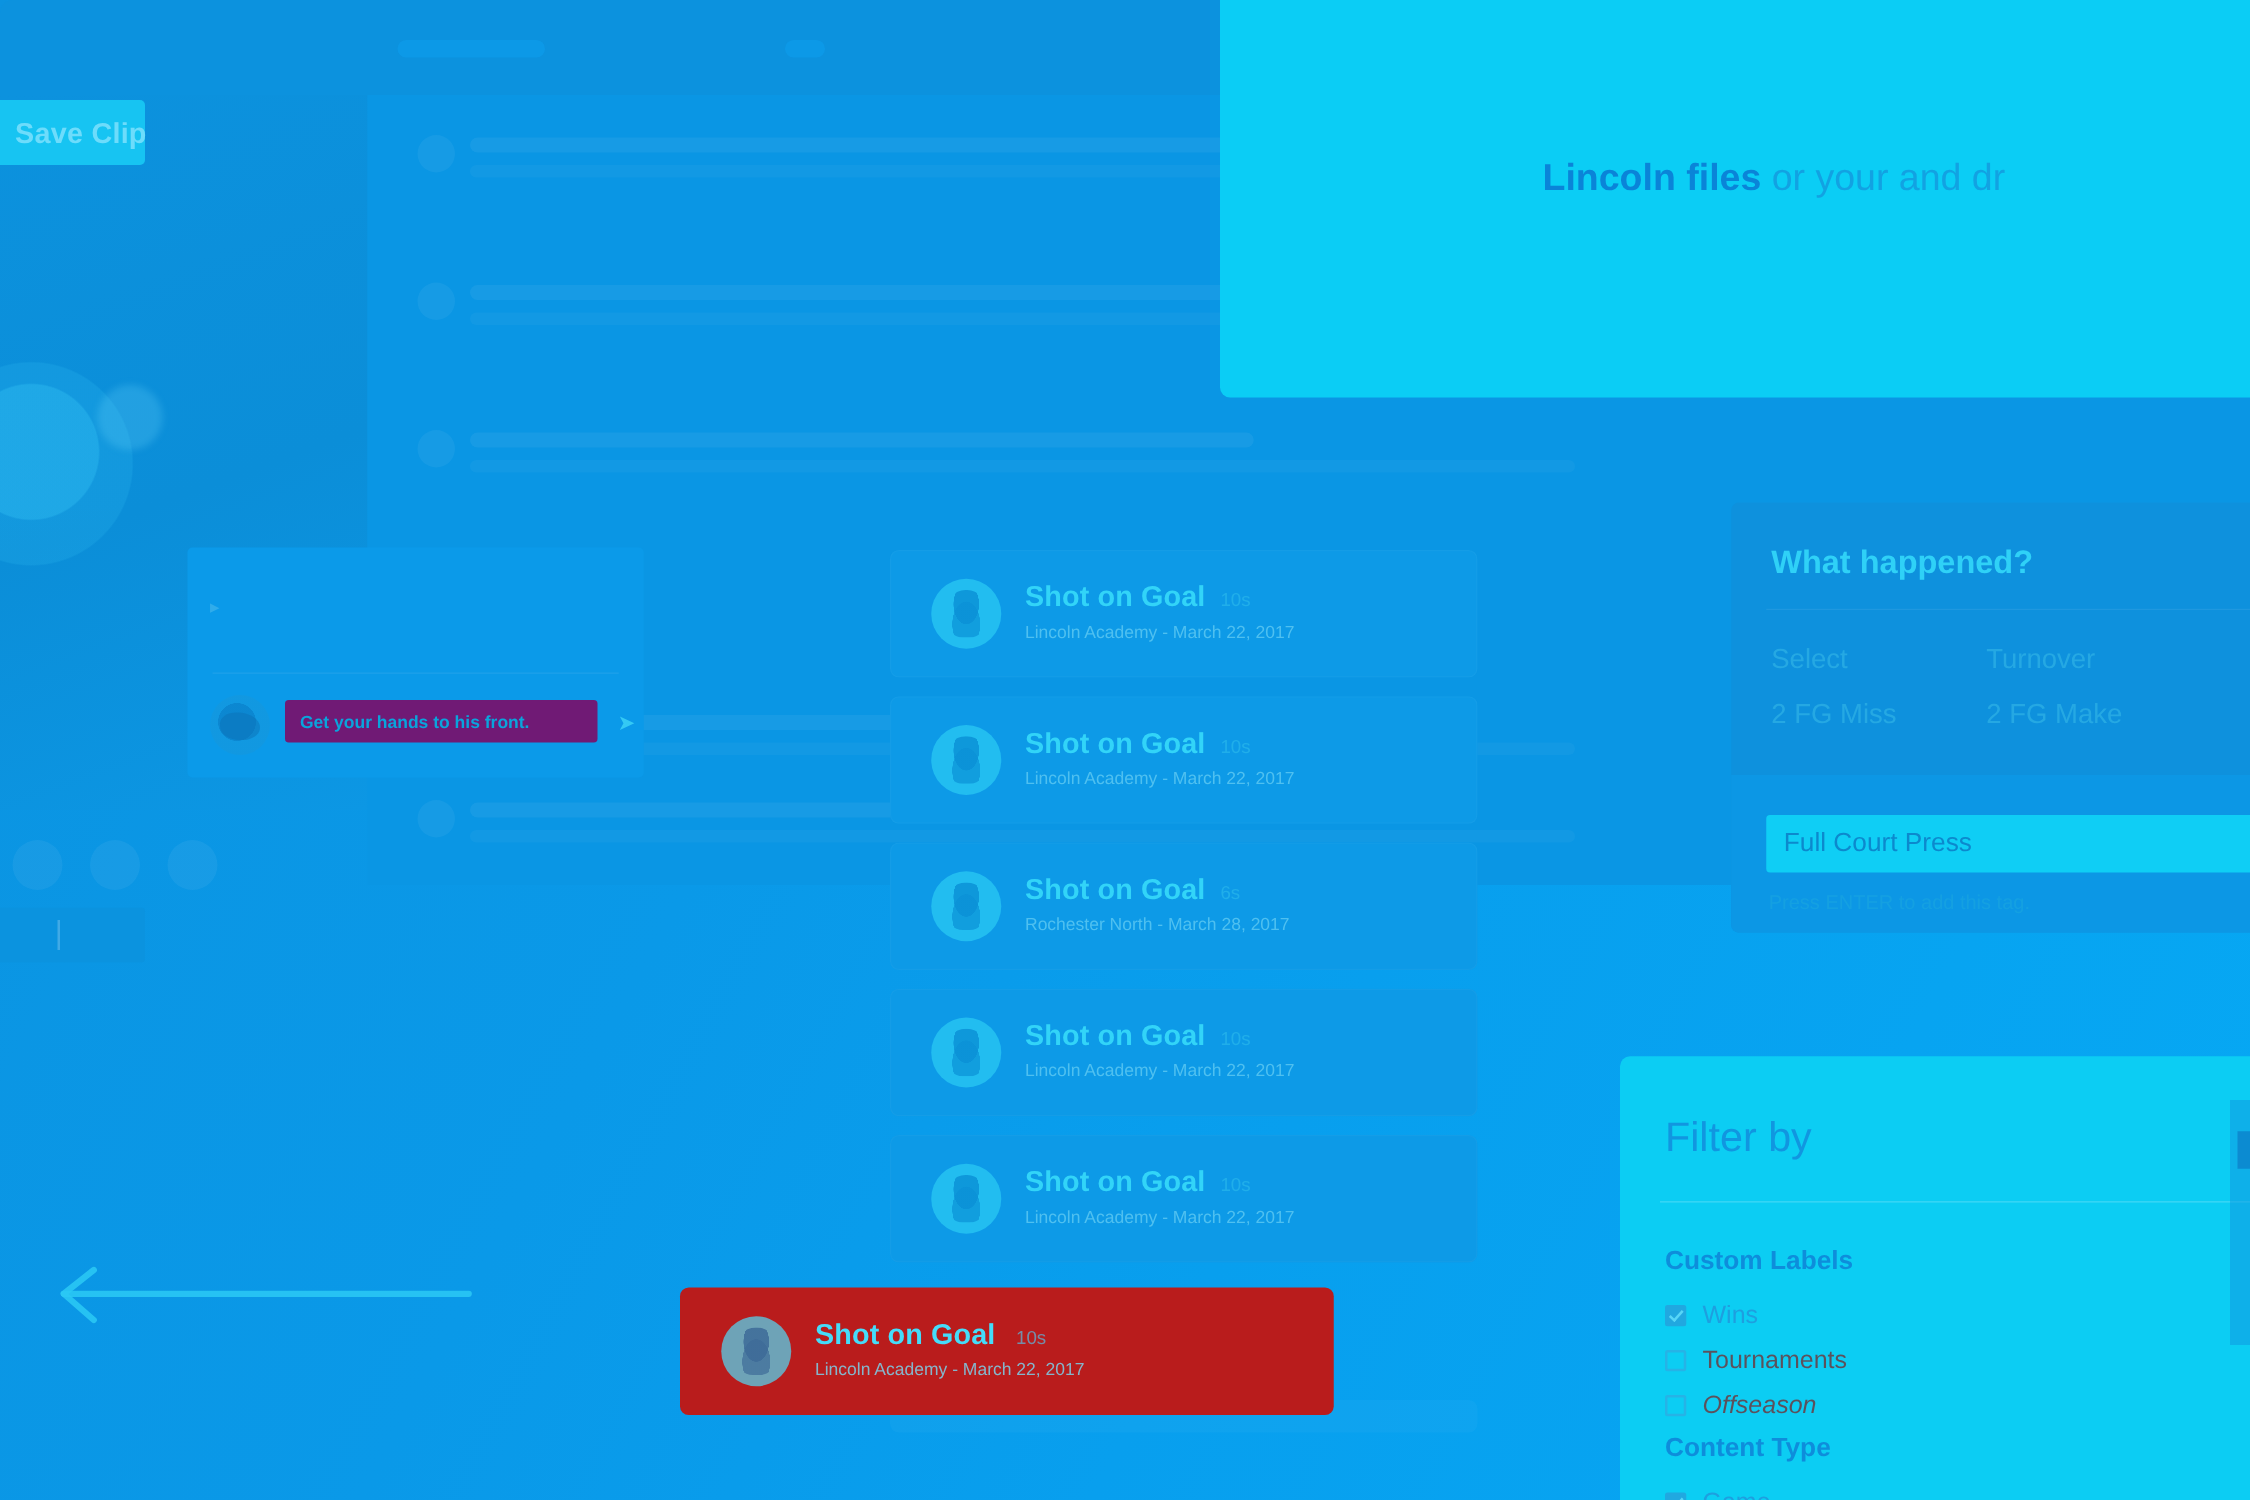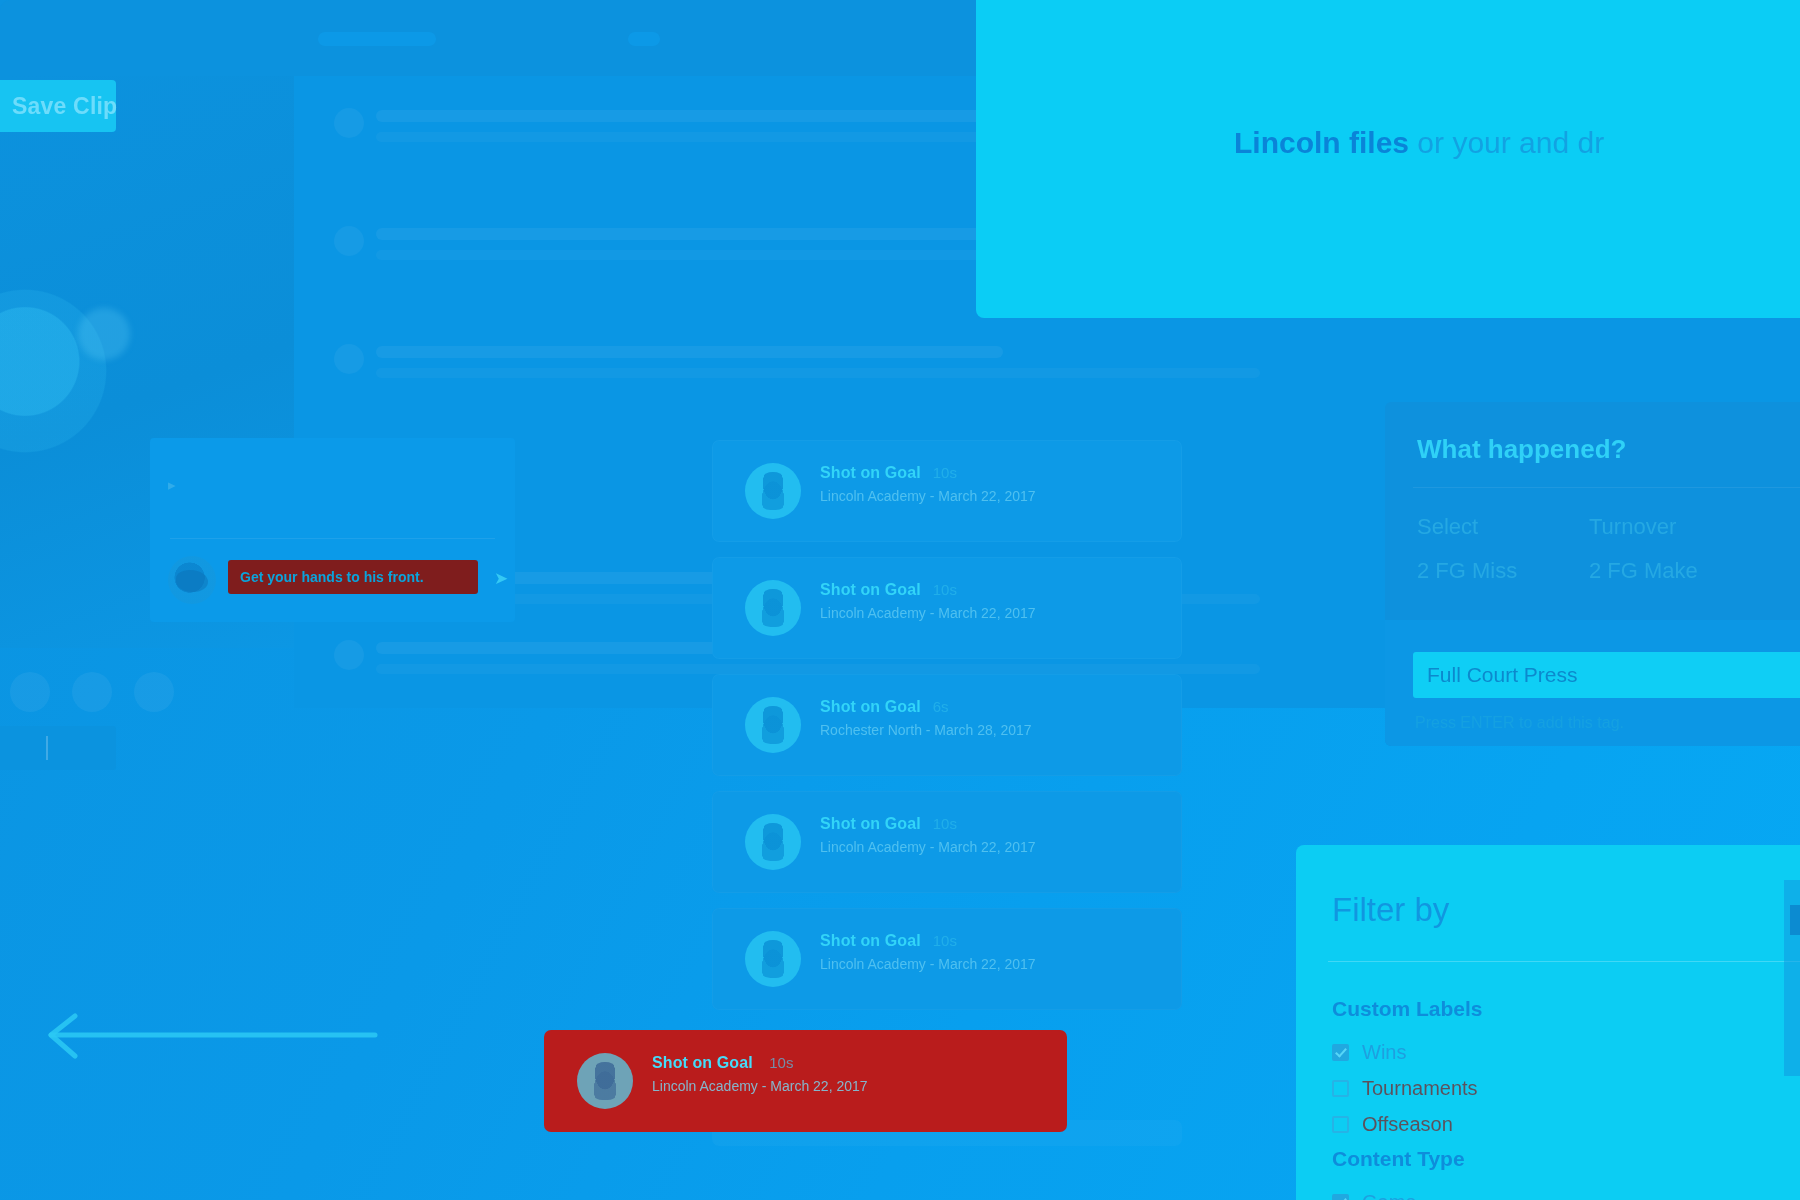--- a/index.html
+++ b/index.html
@@ -85,21 +85,21 @@
     position:absolute;left:18px;top:118px;width:48px;height:48px;border-radius:50%;
     background:radial-gradient(circle at 45% 45%,rgba(12,120,190,.55) 0 40%,rgba(25,150,215,.45) 41% 100%);
     overflow:hidden;
   }
   #comment-avatar::after{
     content:"";position:absolute;left:8px;top:14px;width:32px;height:22px;border-radius:40% 55% 45% 50%;
     background:rgba(10,110,180,.45);
   }
   #comment-input{
     position:absolute;left:78px;top:122px;width:250px;height:34px;
-    background:#7f1d1d;border-radius:3px;display:flex;align-items:center;
+    background:#701a75;border-radius:3px;display:flex;align-items:center;
   }
   #comment-input span{margin-left:12px;color:#0aa4dc;font-size:14px;font-weight:600;white-space:nowrap;}
   #comment-send{position:absolute;left:344px;top:130px;color:#3cd2f7;font-size:17px;opacity:.85;}
 
   
   #clip-footer{
     position:absolute;left:-160px;top:726px;width:276px;height:44px;background:#0b93df;border-radius:3px;
   }
   #clip-footer .caret{position:absolute;left:206px;top:10px;width:2px;height:24px;background:rgba(255,255,255,.22);}
   #avatar-row{position:absolute;left:-20px;top:772px;width:300px;height:0;}
@@ -120,21 +120,21 @@
     background:#2fd3f7;opacity:.62;overflow:hidden;
   }
   .event-crest i{
     position:absolute;left:11px;top:9px;width:34px;height:38px;display:block;
     background:
       radial-gradient(ellipse at 50% 30%,rgba(10,140,205,.85) 0 42%,rgba(10,140,205,0) 43%),
       radial-gradient(ellipse at 50% 72%,rgba(10,140,205,.7) 0 46%,rgba(10,140,205,0) 47%);
     border-radius:48% 48% 42% 42%;
   }
   .event-main{position:absolute;left:108px;top:24px;right:14px;}
-  .event-title{color:#32d4f8;font-size:16px;font-weight:700;display:inline-block;letter-spacing:.1px;}
+  .event-title{color:#32d4f8;font-size:23px;font-weight:700;display:inline-block;letter-spacing:.1px;}
   .event-dur{color:#2bb9ec;font-size:15px;margin-left:12px;opacity:.66;}
   .event-sub{color:#5fcaf3;font-size:14px;margin-top:6px;opacity:.8;}
 
   
   #floating-card{
     position:absolute;left:544px;top:1030px;width:523px;height:102px;
     background:#b91c1c;border-radius:7px;
   }
   #floating-card .event-crest{background:#4fdcf9;opacity:.7;}
   #floating-card .event-title{color:#45dcfa;}
@@ -363,21 +363,21 @@
     <div class="filter-group-title" style="top:152px;">Custom Labels</div>
 
     <div class="filter-row" style="top:196px;">
       <span class="cbx on"></span>
       <span class="lbl">Wins</span>
     </div>
     <div class="filter-row dim" style="top:232px;">
       <span class="cbx"></span>
       <span class="lbl">Tournaments</span>
     </div>
-    <div class="filter-row dim" style="top:268px;">
+    <div class="filter-row dim" style="top:268px;font-style:italic;">
       <span class="cbx"></span>
       <span class="lbl">Offseason</span>
     </div>
 
     <div class="filter-group-title" style="top:302px;">Content Type</div>
 
     <div class="filter-row" style="top:346px;">
       <span class="cbx on"></span>
       <span class="lbl">Game</span>
     </div>

